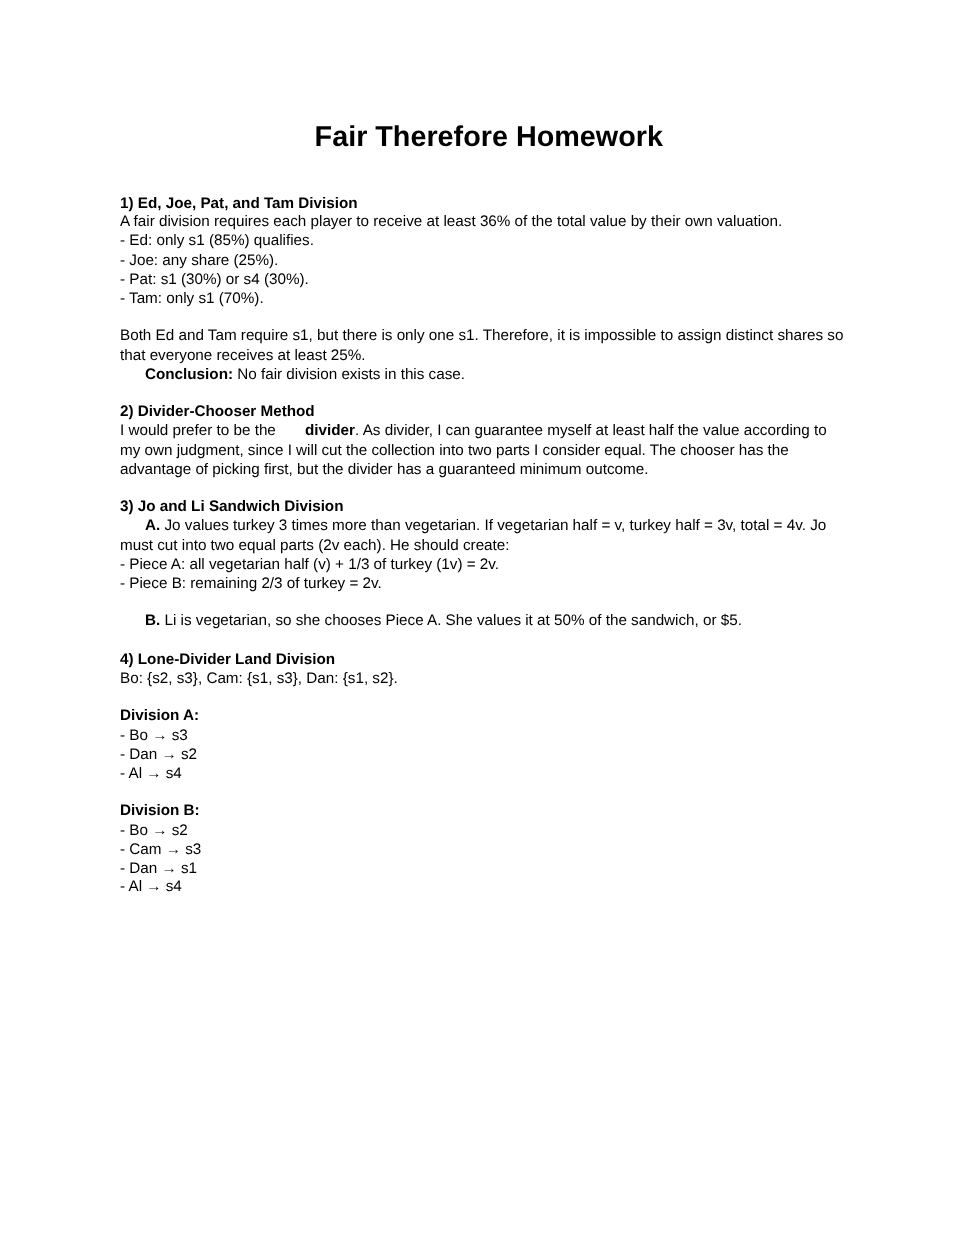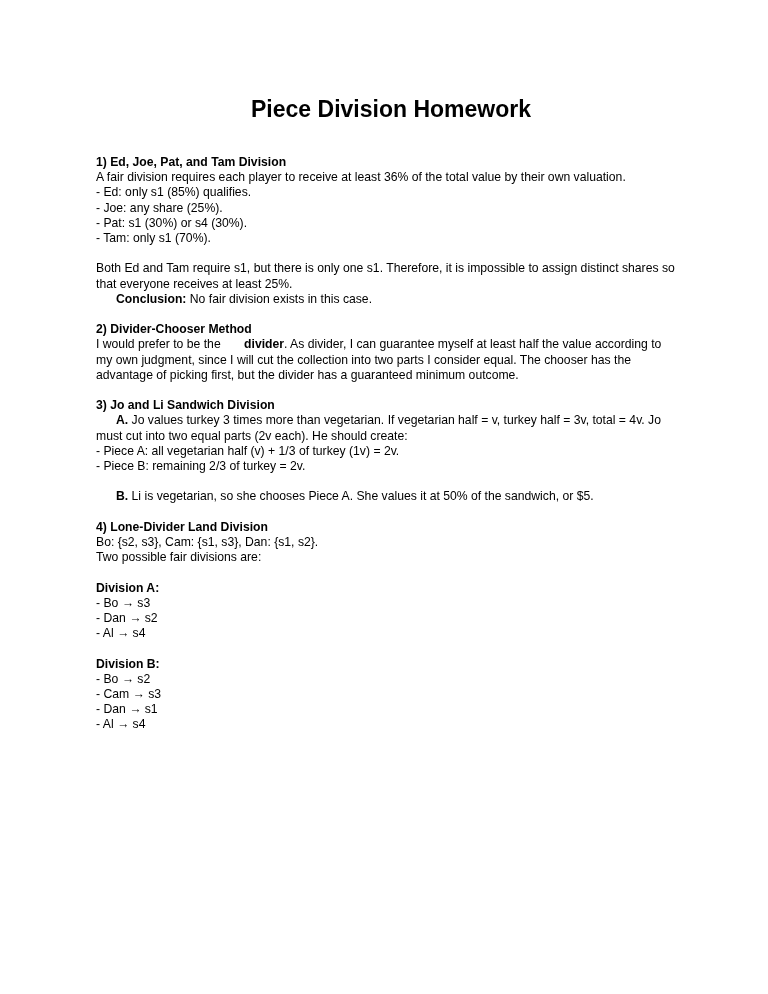--- a/index.html
+++ b/index.html
@@ -45,21 +45,21 @@
       display: block;
       height: 15.2px;
     }
     b { font-weight: bold; margin-left: 20px; }
   </style>
 </head>
 <body>
 
 <div class="page">
 
-  <div class="title">Piece Division Homework</div>
+  <div class="title">Fair Therefore Homework</div>
 
   <div class="section">
     <span class="line heading">1) Ed, Joe, Pat, and Tam Division</span>
     <span class="line">A fair division requires each player to receive at least 36% of the total value by their own valuation.</span>
     <span class="line">- Ed: only s1 (85%) qualifies.</span>
     <span class="line">- Joe: any share (25%).</span>
     <span class="line">- Pat: s1 (30%) or s4 (30%).</span>
     <span class="line">- Tam: only s1 (70%).</span>
     <span class="blank"></span>
     <span class="line">Both Ed and Tam require s1, but there is only one s1. Therefore, it is impossible to assign distinct shares so that everyone receives at least 25%.</span>
@@ -76,21 +76,20 @@
     <span class="line"><b>A.</b><span> Jo values turkey 3 times more than vegetarian. If vegetarian half = v, turkey half = 3v, total = 4v. Jo must cut into two equal parts (2v each). He should create:</span></span>
     <span class="line">- Piece A: all vegetarian half (v) + 1/3 of turkey (1v) = 2v.</span>
     <span class="line">- Piece B: remaining 2/3 of turkey = 2v.</span>
     <span class="blank"></span>
     <span class="line"><b>B.</b><span> Li is vegetarian, so she chooses Piece A. She values it at 50% of the sandwich, or $5.</span></span>
   </div>
 
   <div class="section">
     <span class="line heading">4) Lone-Divider Land Division</span>
     <span class="line">Bo: {s2, s3}, Cam: {s1, s3}, Dan: {s1, s2}.</span>
-    <span class="line">Two possible fair divisions are:</span>
     <span class="blank"></span>
     <span class="line heading">Division A:</span>
     <span class="line">- Bo → s3</span>
     <span class="line">- Dan → s2</span>
     <span class="line">- Al → s4</span>
     <span class="blank"></span>
     <span class="line heading">Division B:</span>
     <span class="line">- Bo → s2</span>
     <span class="line">- Cam → s3</span>
     <span class="line">- Dan → s1</span>

